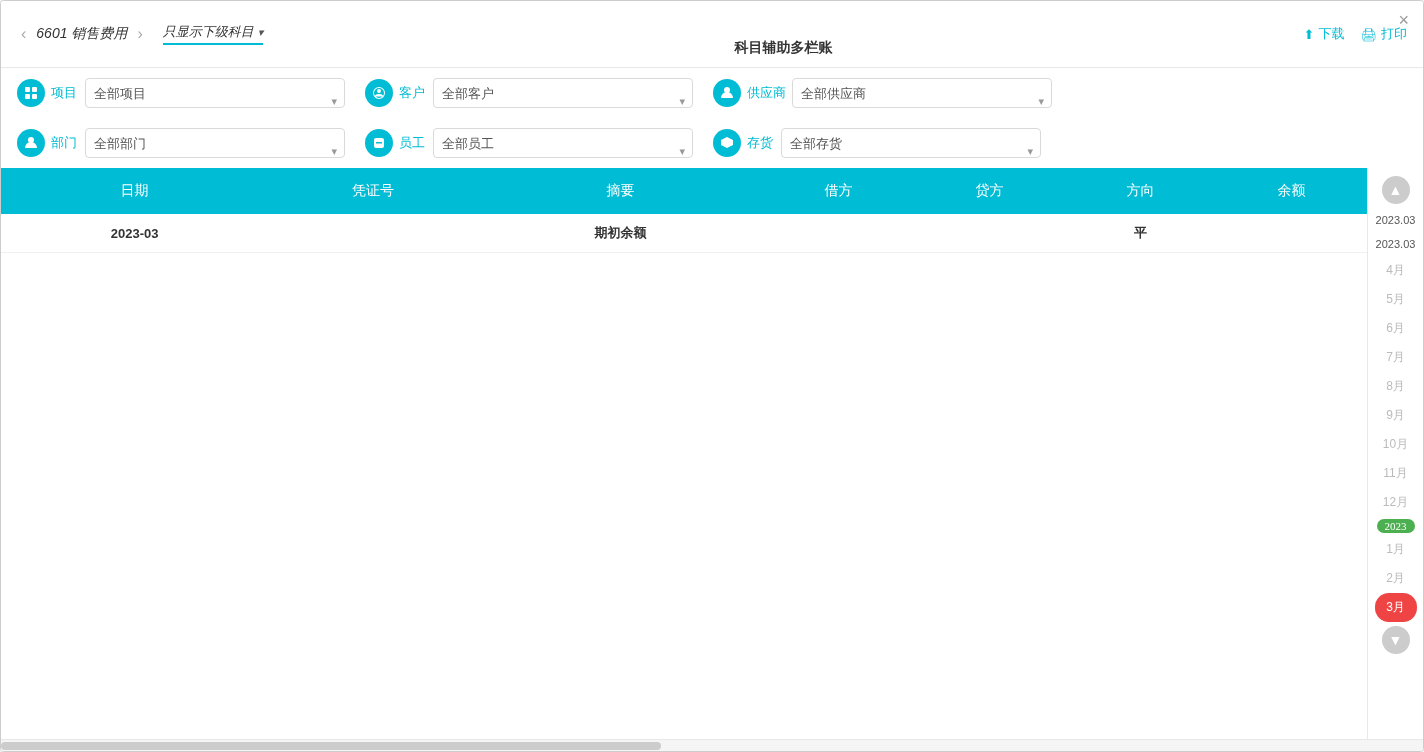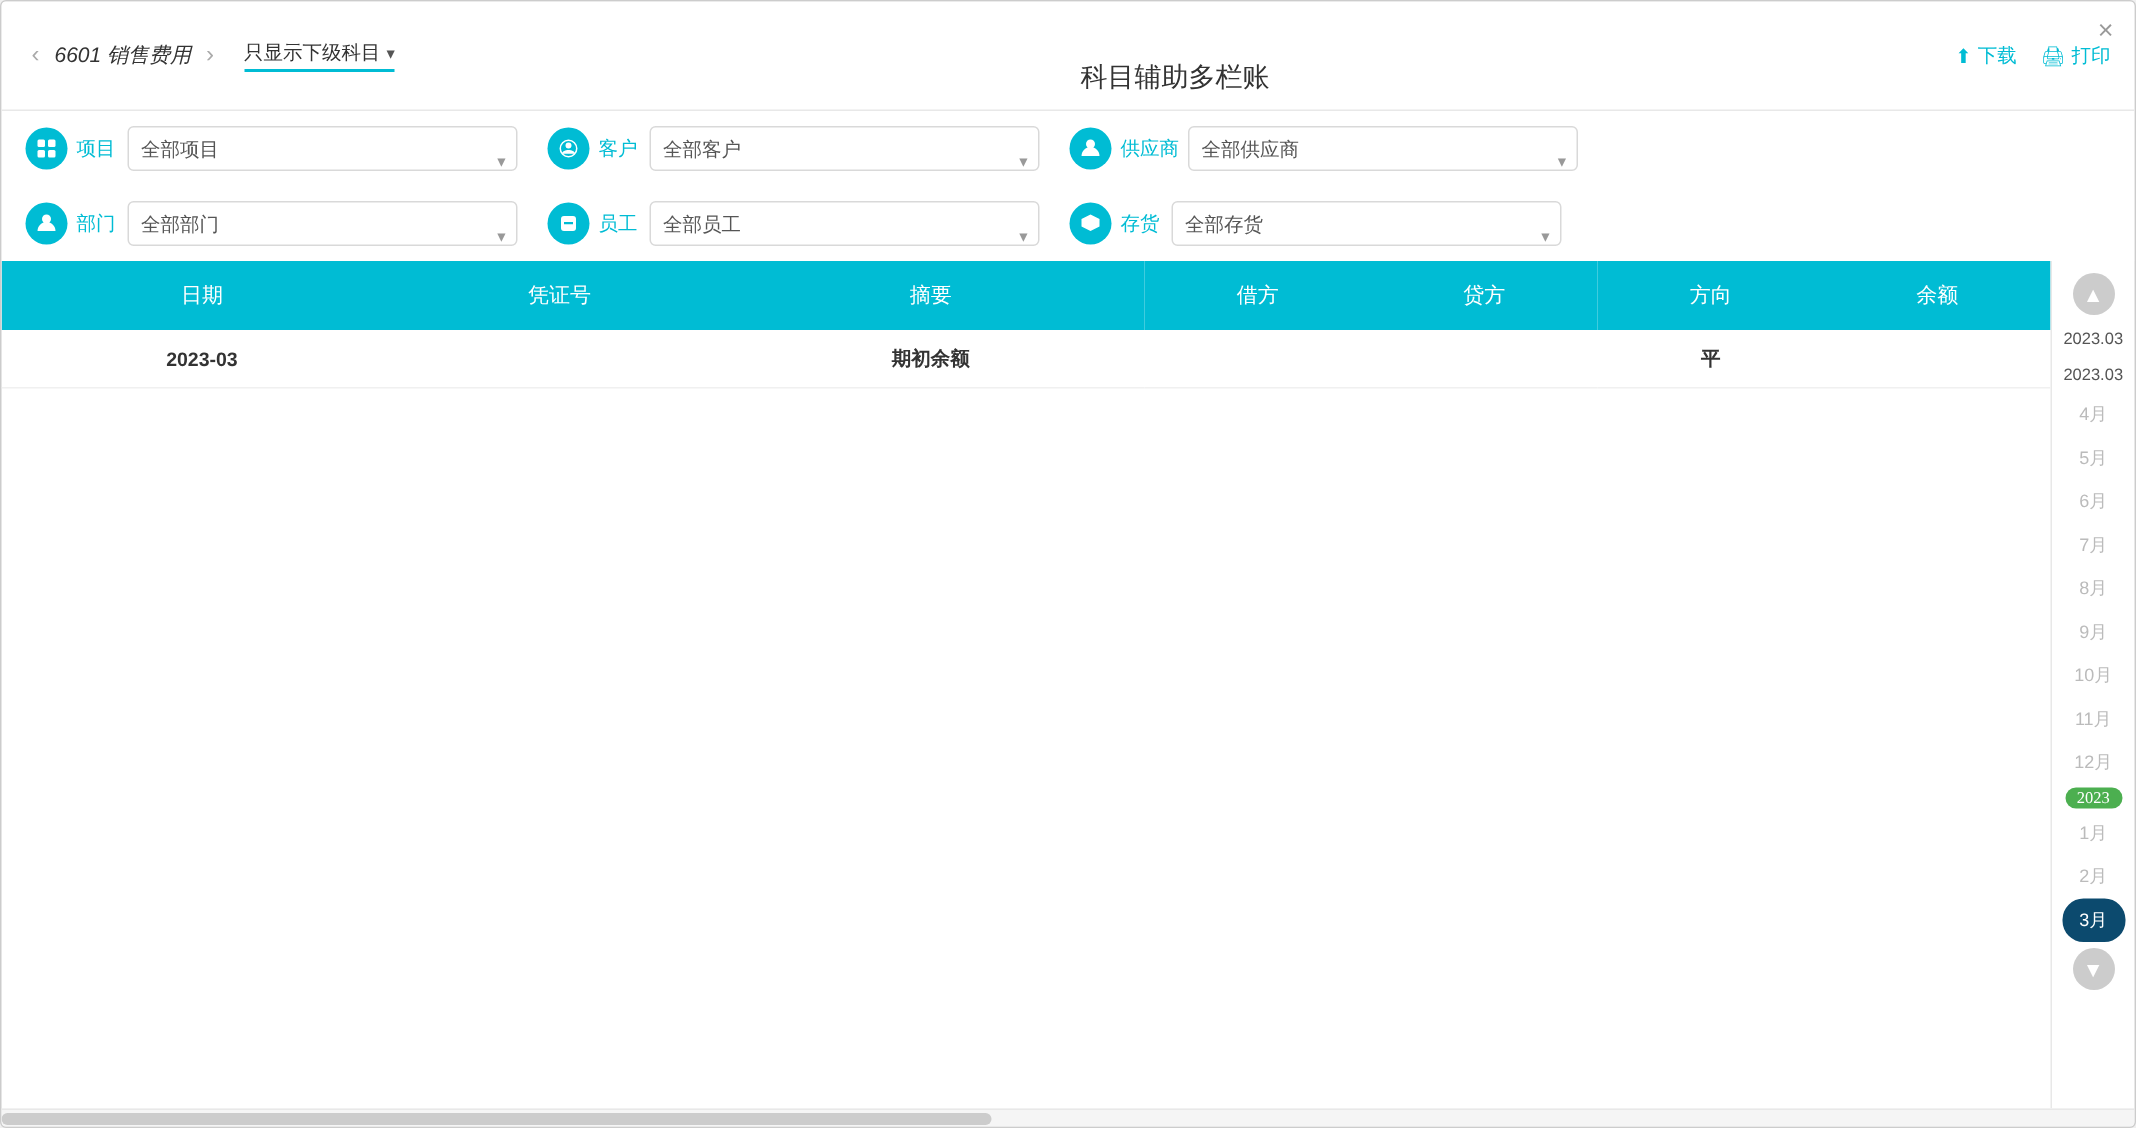--- a/index.html
+++ b/index.html
@@ -62,31 +62,32 @@
     }
     .show-sub {
       display: flex;
       align-items: center;
       margin-left: 16px;
       color: #333;
       font-size: 13px;
       cursor: pointer;
       border-bottom: 2px solid #00bcd4;
       padding-bottom: 2px;
+      font-style: italic;
     }
     .show-sub .arrow {
       margin-left: 4px;
       color: #555;
       font-size: 11px;
     }
     .page-title {
       flex: 1;
       text-align: center;
-      font-size: 18px;
-      font-weight: normal;
+      font-size: 14px;
+      font-weight: bold;
       color: #333;
       margin-top: 28px;
     }
     .action-btns {
       display: flex;
       align-items: center;
       gap: 16px;
     }
     .action-btn {
       display: flex;
@@ -227,21 +228,21 @@
       padding: 6px 4px;
       cursor: pointer;
       text-align: center;
       width: 100%;
       display: flex;
       align-items: center;
       justify-content: center;
     }
     .timeline-item.active {
       color: #fff;
-      background: #0c4a6e;
+      background: #ef4444;
       border-radius: 14px;
       width: 42px;
       margin: 0 auto;
     }
     .timeline-year-badge {
       background: #4caf50;
       color: white;
       border-radius: 10px;
       padding: 1px 8px;
       font-size: 11px;

